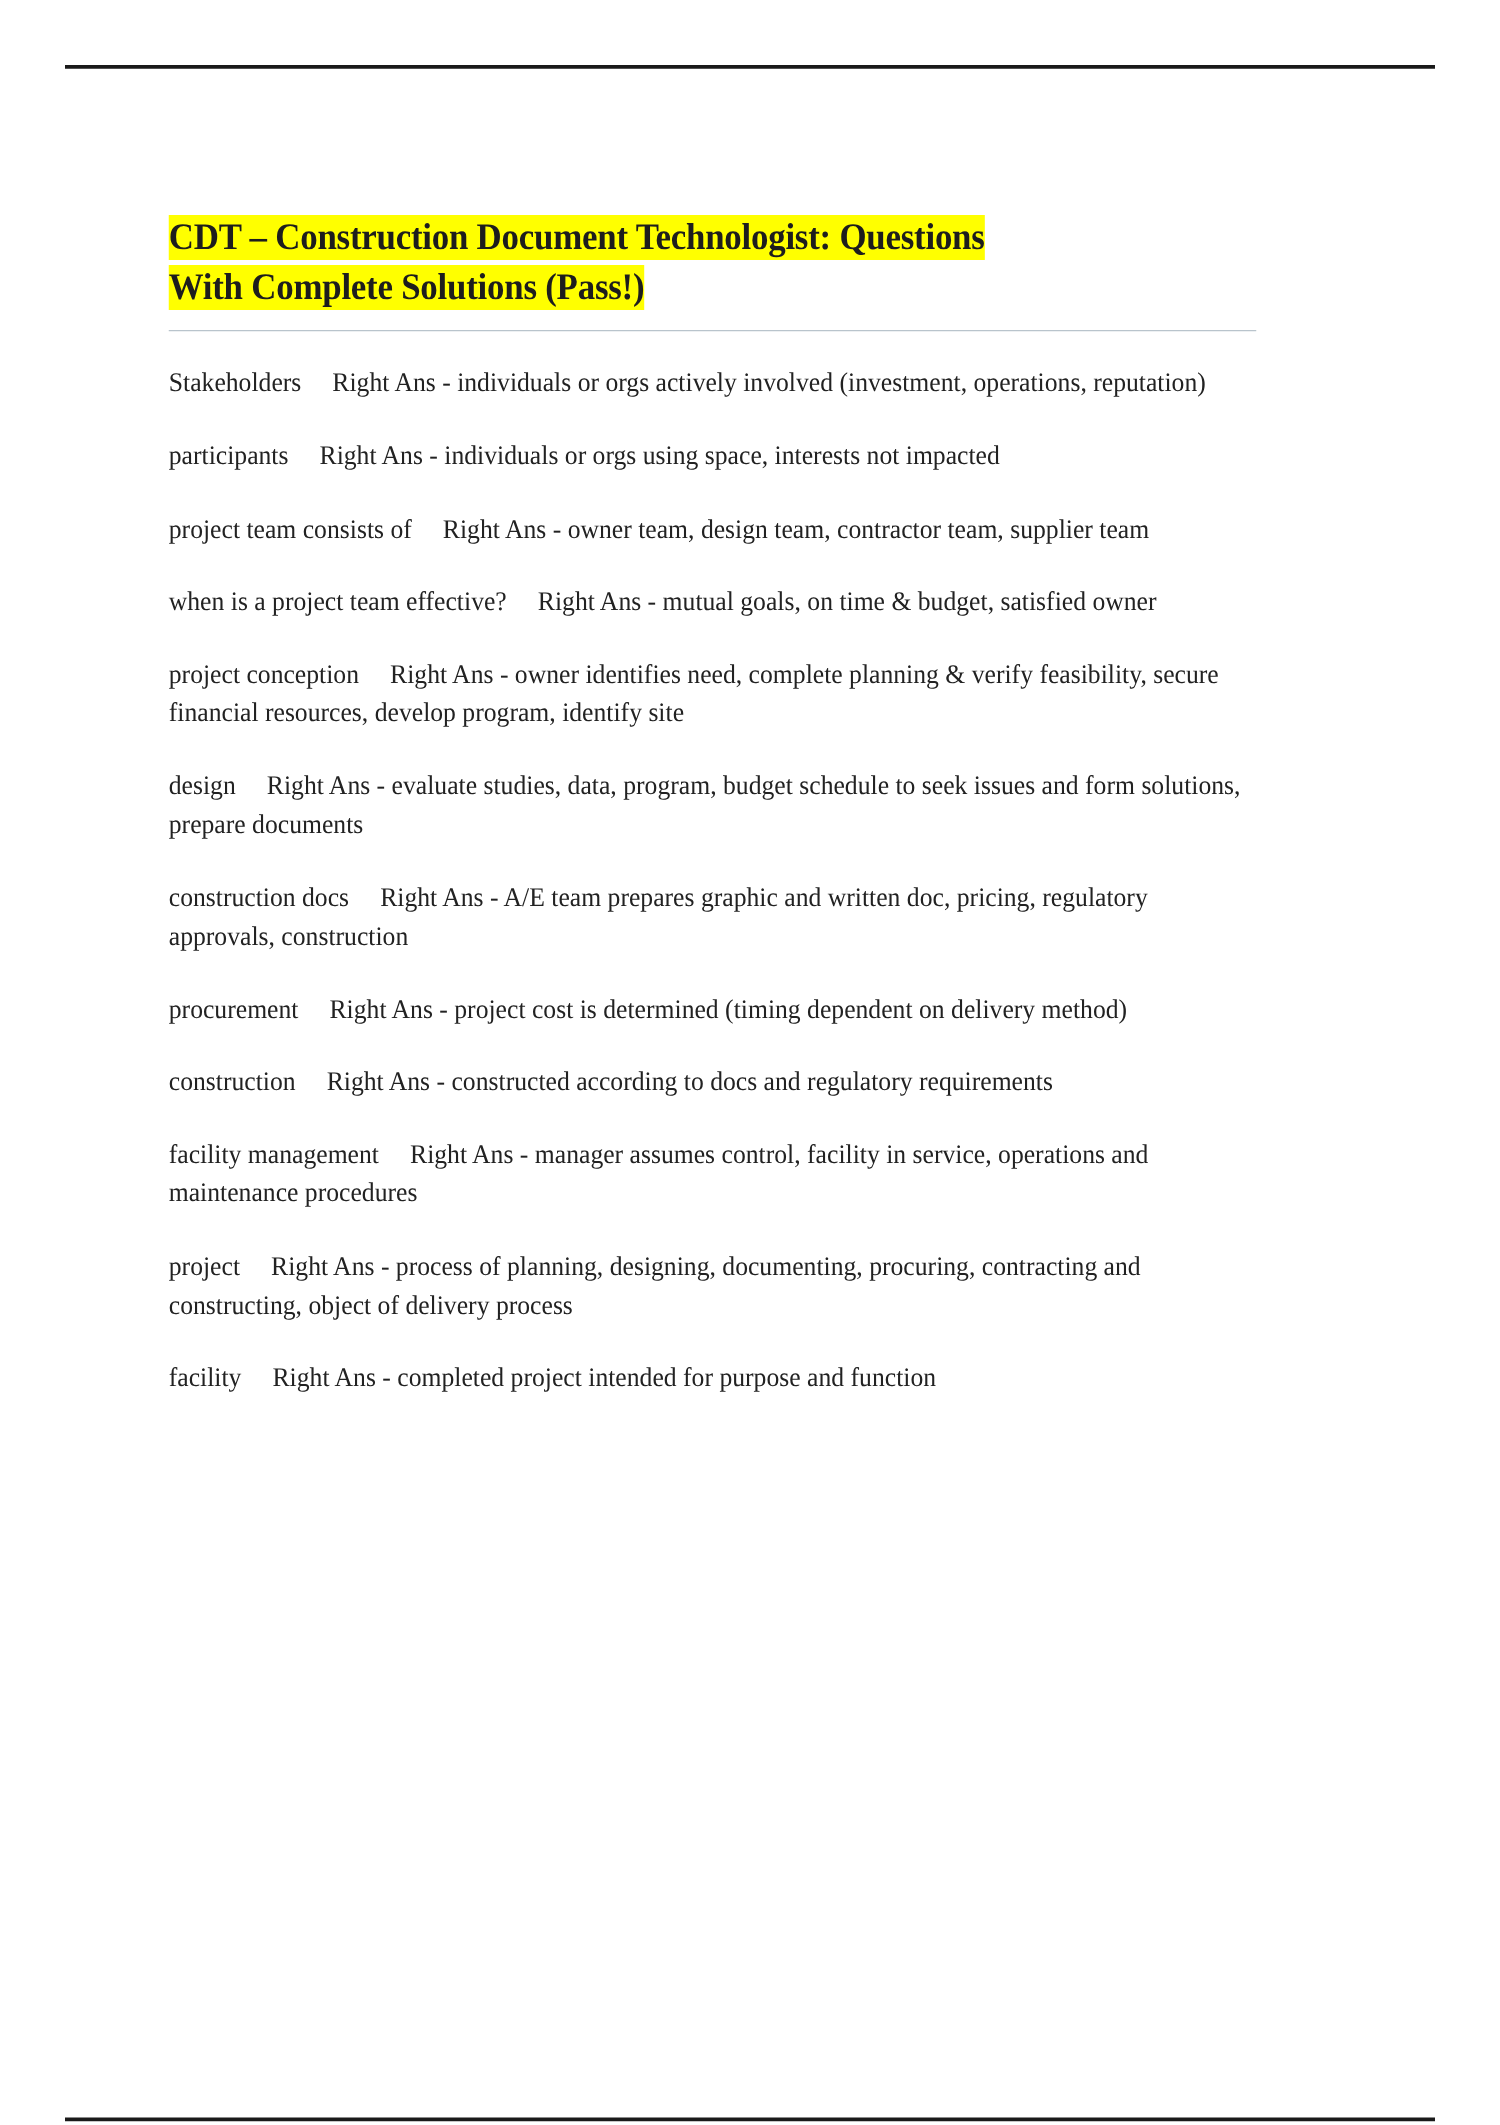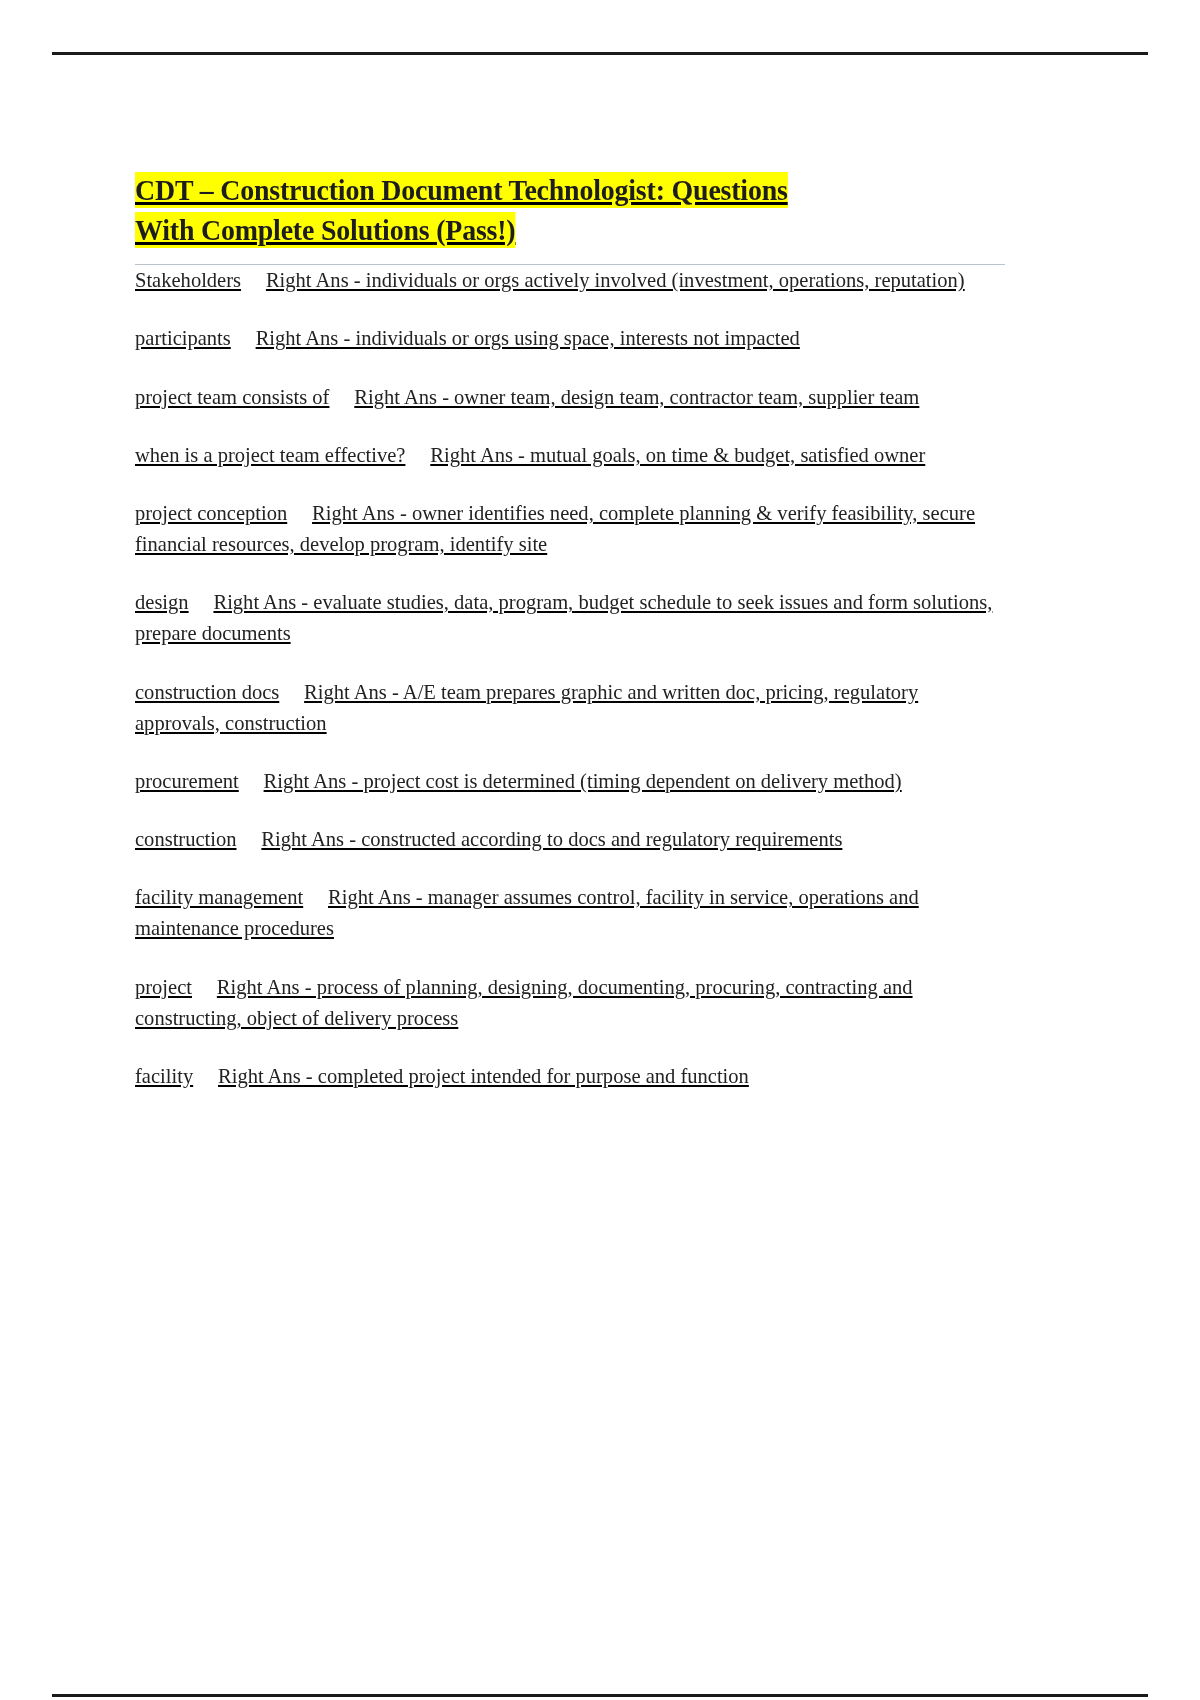--- a/index.html
+++ b/index.html
@@ -25,21 +25,20 @@
     background: #1a1a1a;
   }
   .page-rule.top { top: 52px; }
   .page-rule.bottom { top: 1694px; }
 
   .content {
     position: absolute;
     left: 135px;
     top: 170px;
     width: 870px;
-    text-decoration: underline;
   }
 
   .doc-title {
     margin: 0;
     font-size: 30px;
     line-height: 1.32;
     font-weight: bold;
     color: #1d1d1d;
     letter-spacing: -0.2px;
     font-family: "Liberation Serif", "DejaVu Serif", serif;
@@ -54,20 +53,21 @@
   }
 
   .title-divider {
     margin-top: 15px;
     height: 1px;
     width: 100%;
     background: #b9c4cc;
   }
 
   .qa-list {
+    margin-top: 26px;
   }
   .qa {
     margin: 0 0 27px 0;
     font-size: 21.5px;
     line-height: 1.45;
     color: #222222;
     transform: scaleX(0.955);
     transform-origin: left top;
     width: 910px;
   }

